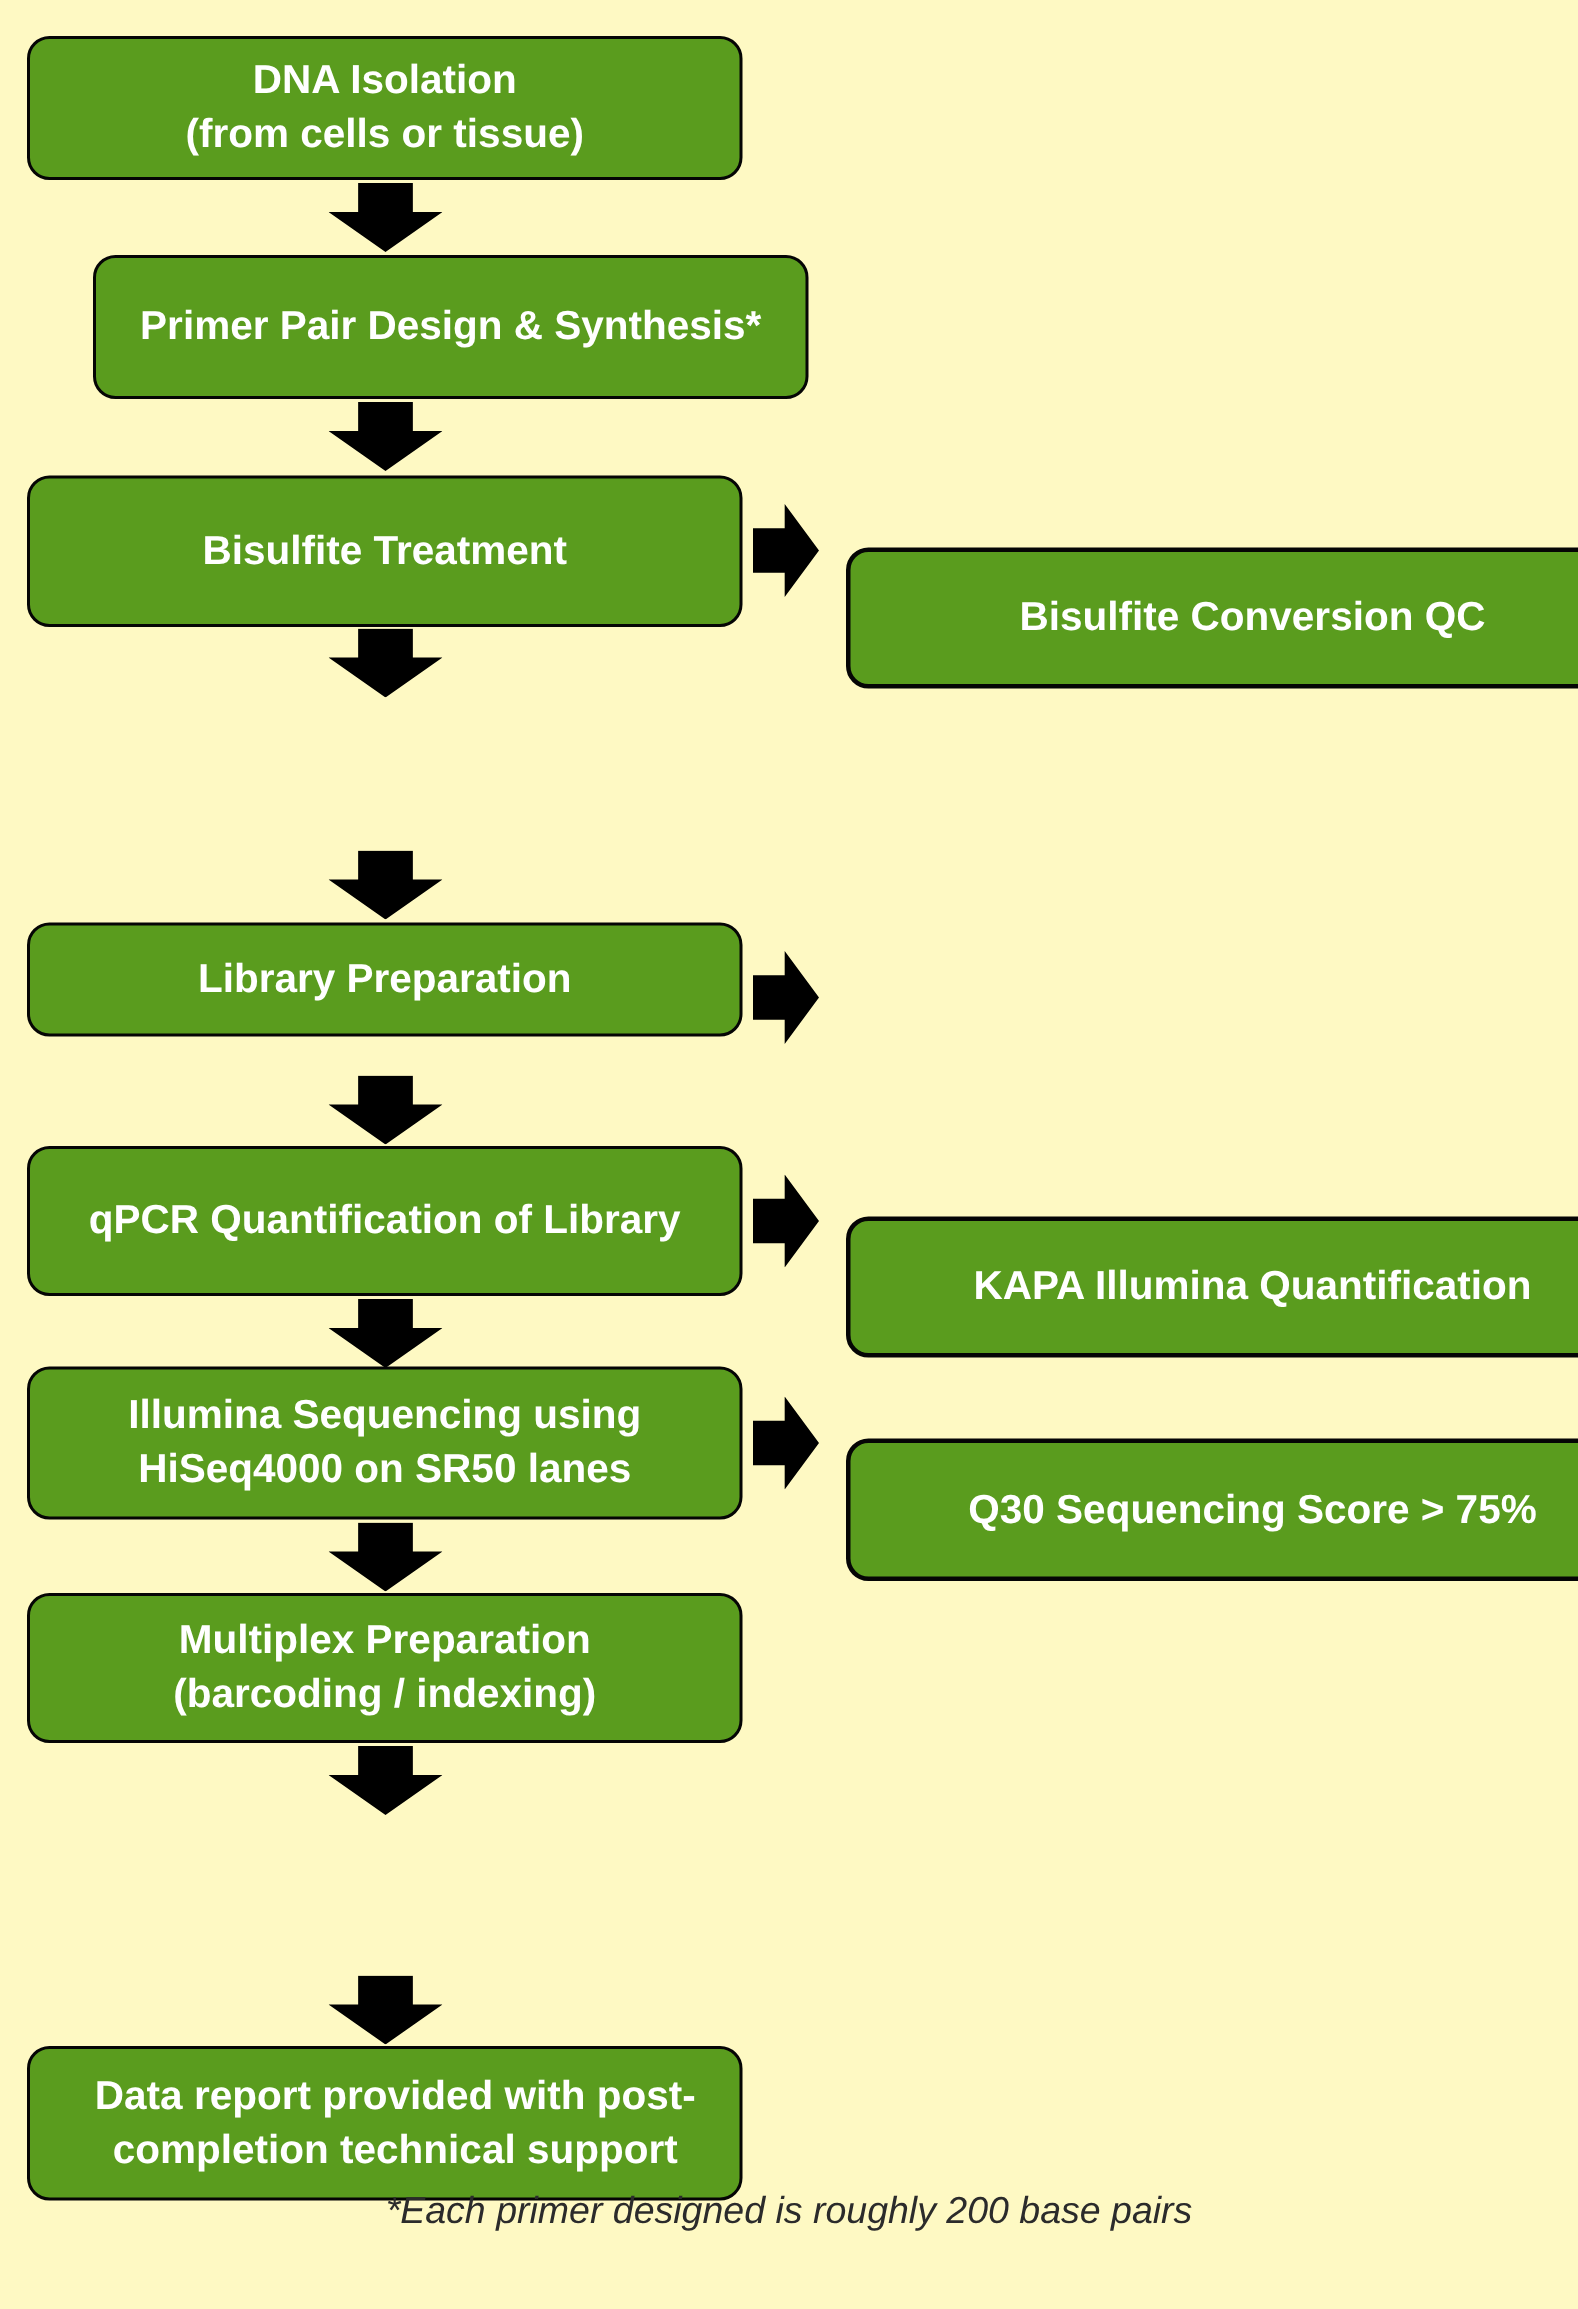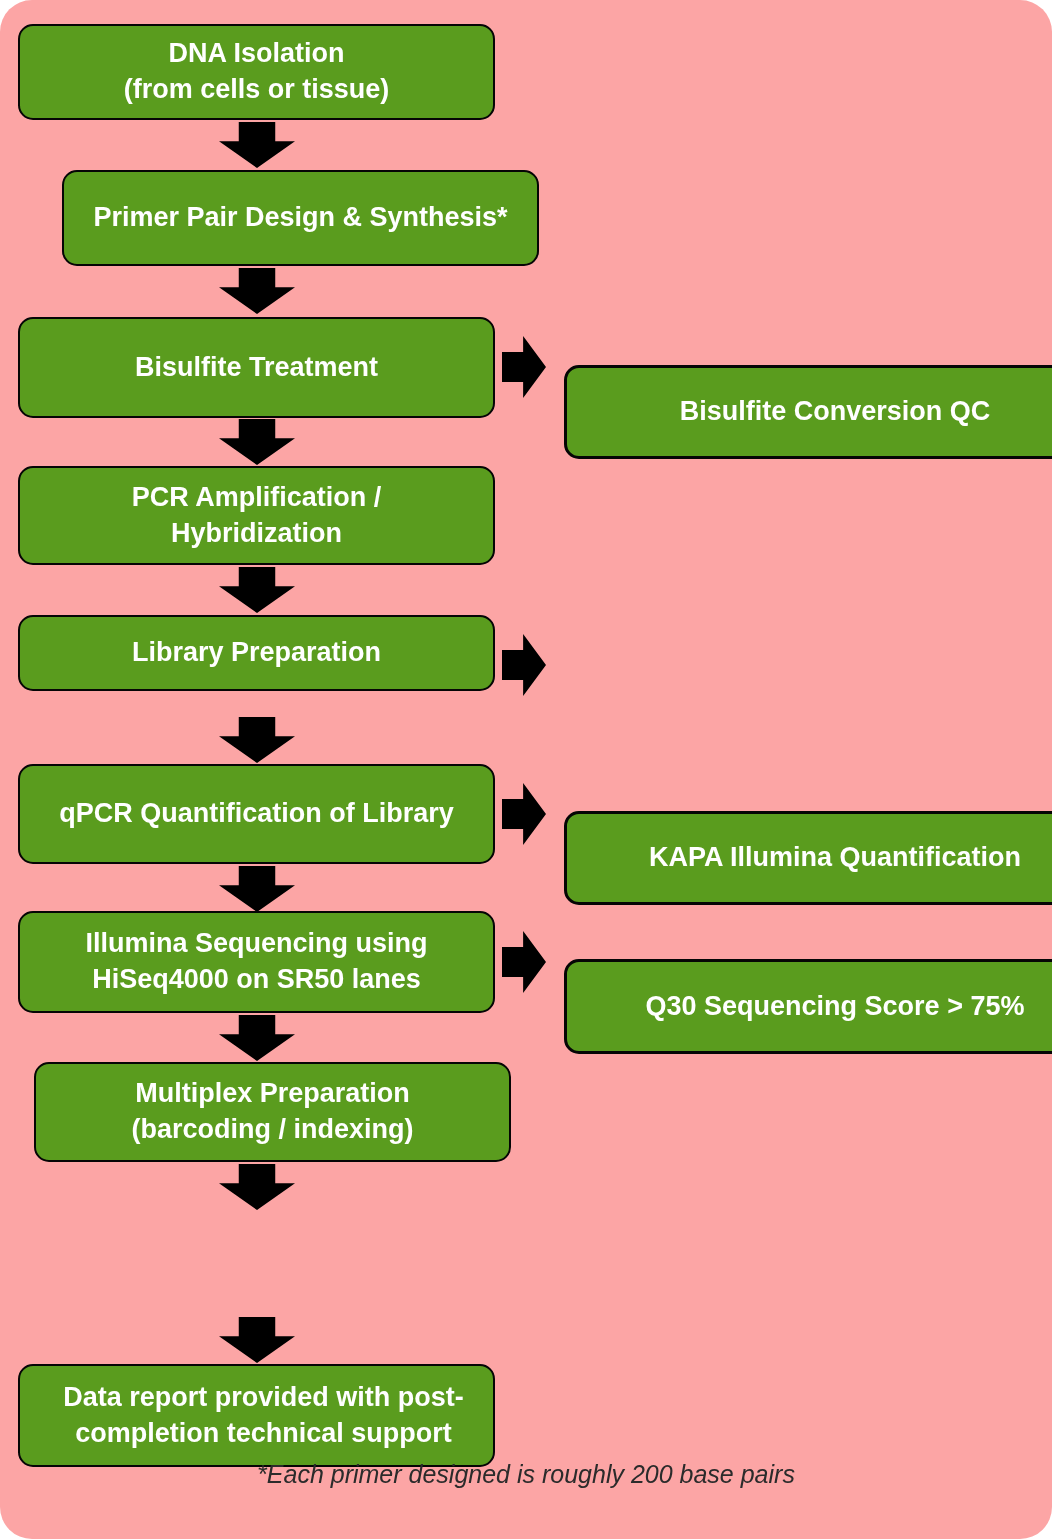--- a/index.html
+++ b/index.html
@@ -4,24 +4,23 @@
 <style>
   html, body {
     margin: 0;
     padding: 0;
     background: #ffffff;
   }
   #stage {
     position: relative;
     width: 1052px;
     height: 1539px;
-    background: #fca5a5;
+    background: #fef9c3;
     font-family: "Liberation Sans", sans-serif;
     overflow: hidden;
-    border-radius: 32px;
   }
   .box {
     position: absolute;
     box-sizing: border-box;
     background: #5a9c1e;
     border: 2px solid #050505;
     border-radius: 15px;
     color: #ffffff;
     font-weight: bold;
     font-size: 27px;
@@ -80,40 +79,38 @@
   <div class="arrow-down" style="top:122px;"></div>
 
   <div class="box box-left" style="top:170px; height:96px;margin-left:44px;">Primer Pair Design &amp; Synthesis*</div>
   <div class="arrow-down" style="top:268px;"></div>
 
   <div class="box box-left" style="top:317px; height:101px;">Bisulfite Treatment</div>
   <div class="arrow-right" style="top:336px;"></div>
   <div class="box box-right" style="top:321px; height:94px;">Bisulfite Conversion QC</div>
   <div class="arrow-down" style="top:419px;"></div>
 
-  <div class="box box-left" style="top:466px; height:99px;">PCR Amplification /
-Hybridization</div>
   <div class="arrow-down" style="top:567px;"></div>
 
   <div class="box box-left" style="top:615px; height:76px;">Library Preparation</div>
   <div class="arrow-right" style="top:634px;"></div>
   <div class="arrow-down" style="top:717px;"></div>
 
   <div class="box box-left" style="top:764px; height:100px;">qPCR Quantification of Library</div>
   <div class="arrow-right" style="top:783px;"></div>
   <div class="box box-right" style="top:767px; height:94px;">KAPA Illumina Quantification</div>
   <div class="arrow-down" style="top:866px;"></div>
 
   <div class="box box-left" style="top:911px; height:102px;">Illumina Sequencing using
 HiSeq4000 on SR50 lanes</div>
   <div class="arrow-right" style="top:931px;"></div>
   <div class="box box-right" style="top:915px; height:95px;">Q30 Sequencing Score &gt; 75%</div>
   <div class="arrow-down" style="top:1015px;"></div>
 
-  <div class="box box-left" style="top:1062px; height:100px;margin-left:16px;">Multiplex Preparation
+  <div class="box box-left" style="top:1062px; height:100px;">Multiplex Preparation
 (barcoding / indexing)</div>
   <div class="arrow-down" style="top:1164px;"></div>
 
   <div class="arrow-down" style="top:1317px;"></div>
 
   <div class="box box-left" style="top:1364px; height:103px;padding-left:24px;">Data report provided with post-
 completion technical support</div>
 
   <div class="footnote">*Each primer designed is roughly 200 base pairs</div>
 

